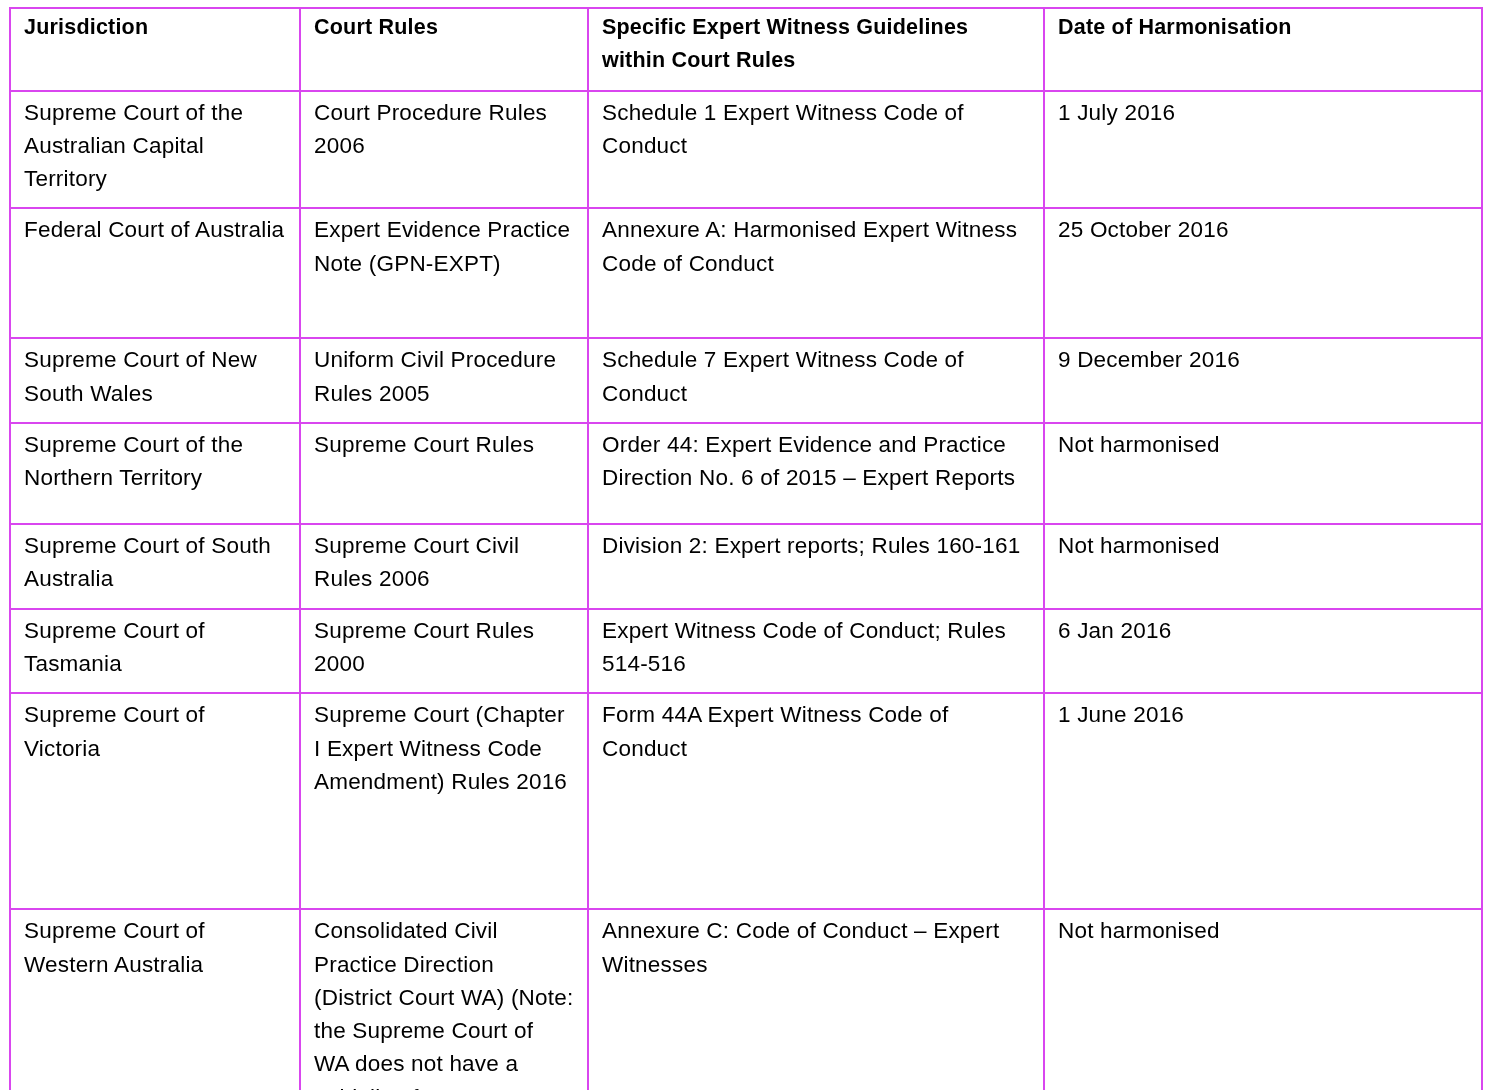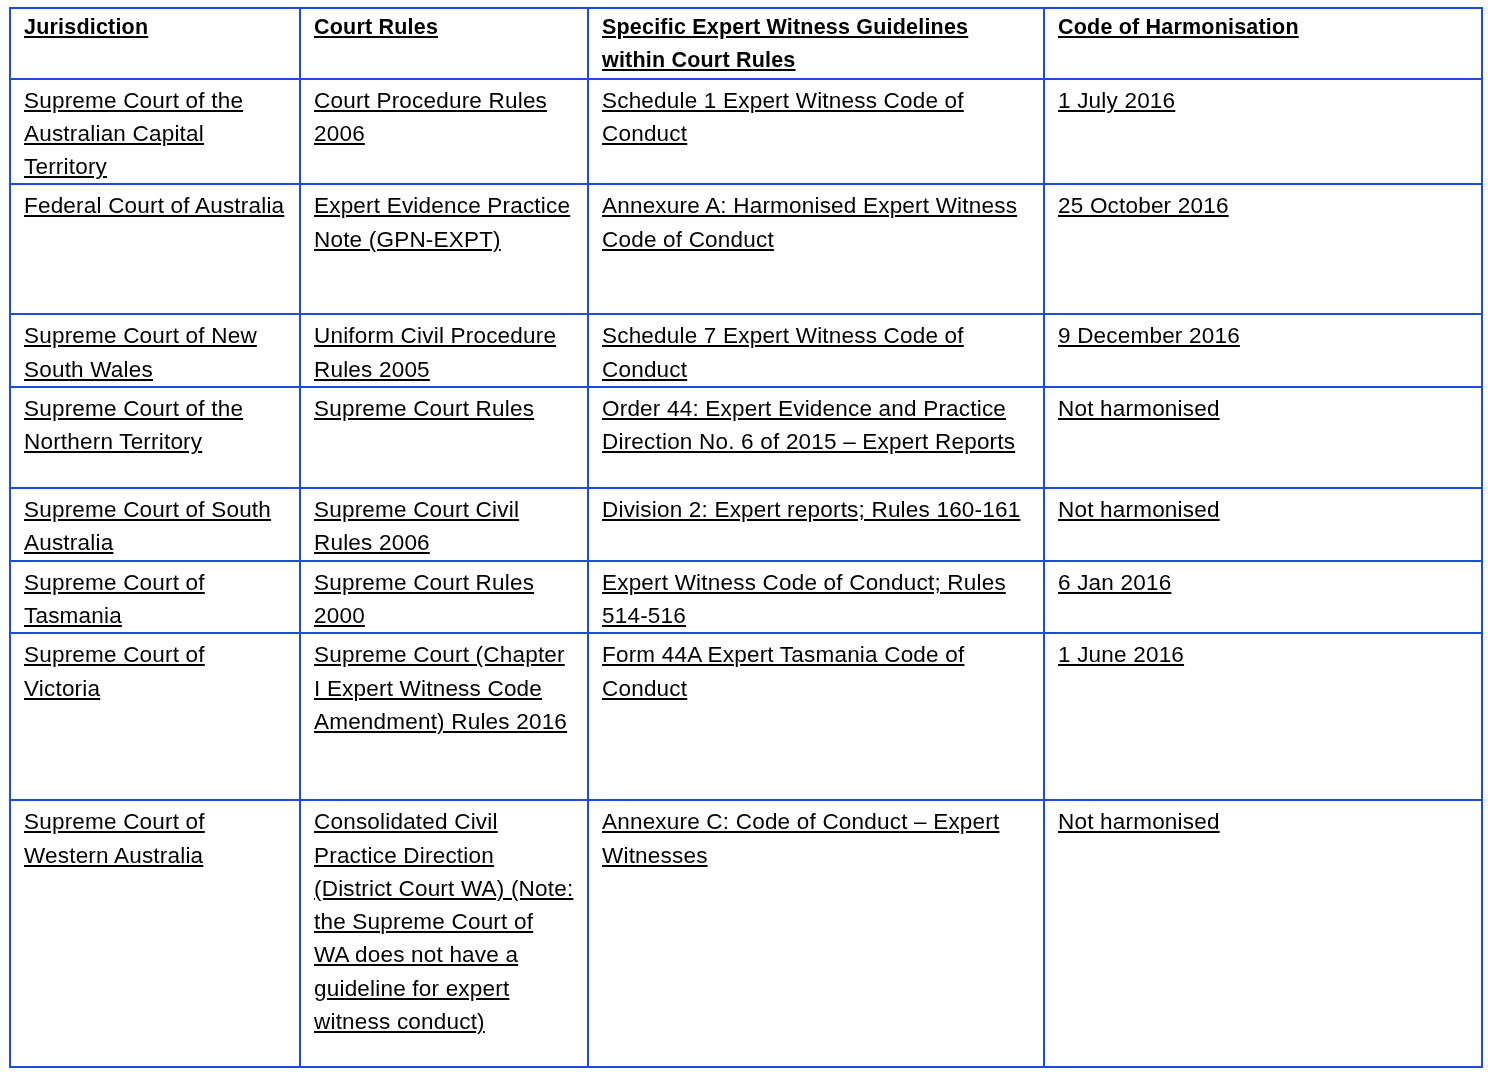--- a/index.html
+++ b/index.html
@@ -22,62 +22,61 @@
       width: 1472px;
       border-collapse: collapse;
       table-layout: fixed;
     }
     .rules-table col.c1 { width: 290px; }
     .rules-table col.c2 { width: 288px; }
     .rules-table col.c3 { width: 456px; }
     .rules-table col.c4 { width: 438px; }
     .rules-table th,
     .rules-table td {
-      border: 2px solid #1d4ed8;
+      border: 2px solid #d946ef;
       vertical-align: top;
       text-align: left;
-      padding: 4px 12px 0 13px;
+      padding: 4px 12px 12px 13px;
       font-size: 22.5px;
       line-height: 33.3px;
       letter-spacing: 0.2px;
       overflow: hidden;
-      text-decoration: underline;
     }
     .rules-table th {
       font-weight: bold;
       font-size: 21.5px;
       padding-top: 2px;
     }
     .rules-table tr.hdr    { height: 67px; }
     .rules-table tr.r-act  { height: 100px; }
     .rules-table tr.r-fed  { height: 130px; }
     .rules-table tr.r-nsw  { height: 67px; margin-left: 7px; }
     .rules-table tr.r-nt   { height: 101px; margin-top: 24px; }
     .rules-table tr.r-qld  { height: 68px; }
     .rules-table tr.r-sa   { height: 67px; }
     .rules-table tr.r-tas  { height: 67px; }
-    .rules-table tr.r-vic  { height: 167px; }
+    .rules-table tr.r-vic  { height: 216px; }
     .rules-table tr.r-wa   { height: 267px; }
   </style>
 </head>
 <body>
 
 <table class="rules-table">
   <colgroup>
     <col class="c1">
       <col class="c2">
       <col class="c3">
       <col class="c4">
   </colgroup>
   <thead>
     <tr class="hdr">
       <th>Jurisdiction</th>
       <th>Court Rules</th>
       <th>Specific Expert Witness Guidelines within Court Rules</th>
-      <th>Code of Harmonisation</th>
+      <th>Date of Harmonisation</th>
     </tr>
   </thead>
   <tbody>
     <tr class="r-act">
       <td>Supreme Court of the Australian Capital Territory</td>
       <td>Court Procedure Rules 2006</td>
       <td>Schedule 1 Expert Witness Code of Conduct</td>
       <td>1 July 2016</td>
     </tr>
     <tr class="r-fed">
@@ -106,21 +105,21 @@
     </tr>
     <tr class="r-tas">
       <td>Supreme Court of Tasmania</td>
       <td>Supreme Court Rules 2000</td>
       <td>Expert Witness Code of Conduct; Rules 514-516</td>
       <td>6 Jan 2016</td>
     </tr>
     <tr class="r-vic">
       <td>Supreme Court of Victoria</td>
       <td>Supreme Court (Chapter I Expert Witness Code Amendment) Rules 2016</td>
-      <td>Form 44A Expert Tasmania Code of Conduct</td>
+      <td>Form 44A Expert Witness Code of Conduct</td>
       <td>1 June 2016</td>
     </tr>
     <tr class="r-wa">
       <td>Supreme Court of Western Australia</td>
       <td>Consolidated Civil Practice Direction (District Court WA) (Note: the Supreme Court of WA does not have a guideline for expert witness conduct)</td>
       <td>Annexure C: Code of Conduct – Expert Witnesses</td>
       <td>Not harmonised</td>
     </tr>
   </tbody>
 </table>

